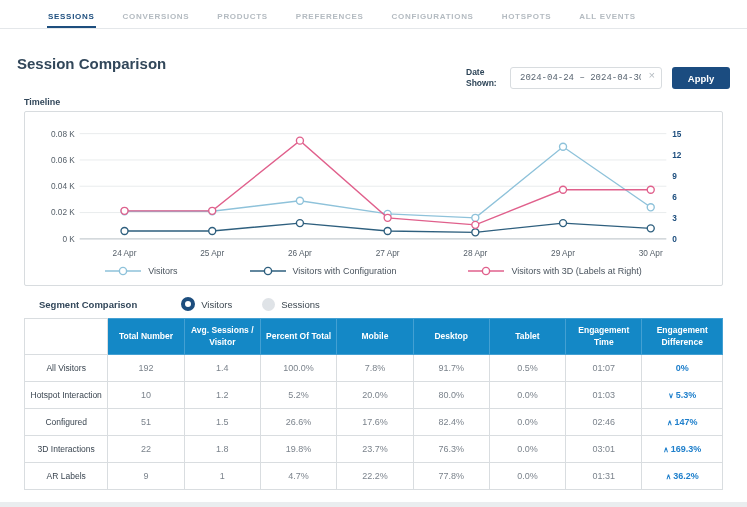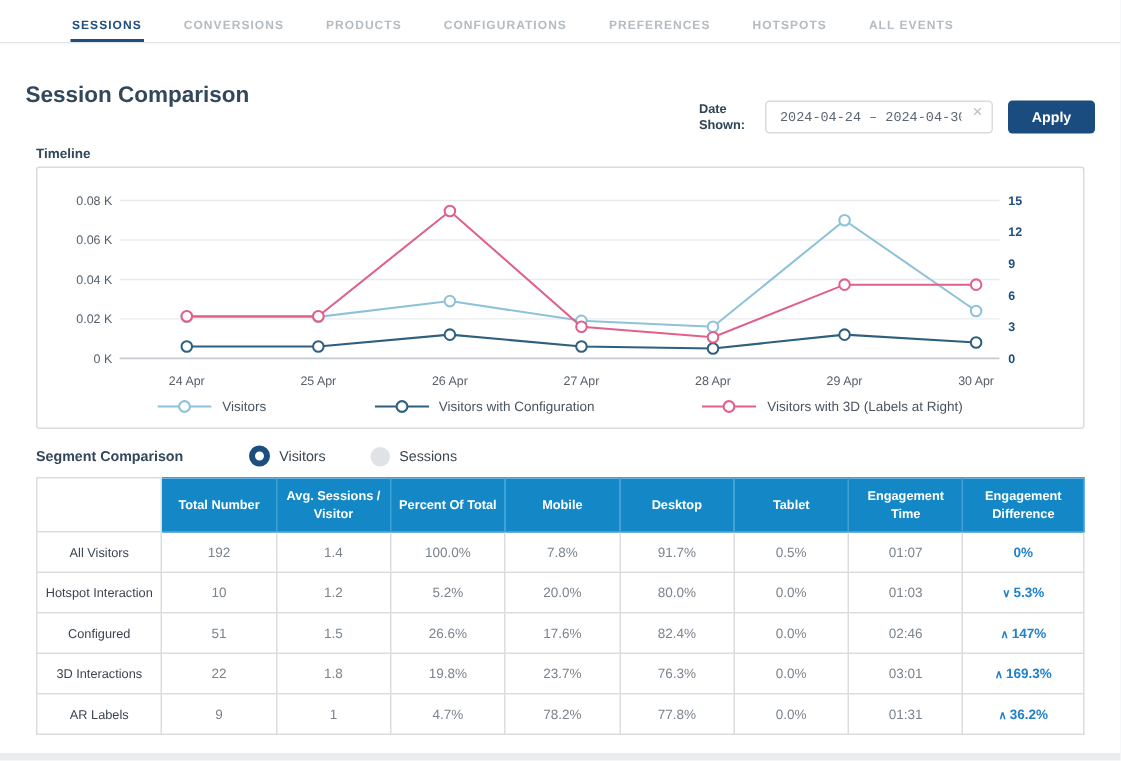--- a/index.html
+++ b/index.html
@@ -25,21 +25,21 @@
   .date-wrap input{width:152px;height:22px;border:1px solid #d8dcdf;border-radius:3px;font-size:9px;color:#5a6672;padding:0 20px 0 9px;font-family:inherit;background:#fff;}
   .clear{position:absolute;right:7px;top:4px;color:#b4bbc1;font-size:11px;line-height:1;cursor:pointer;}
   .apply{width:58px;height:22px;background:var(--apply);color:#fff;border:none;border-radius:3px;font-size:9.5px;font-weight:bold;cursor:pointer;font-family:inherit;}
 
   .section-label{font-size:9px;font-weight:bold;color:#32475a;margin:7px 7px 4px;}
   .chart-card{border:1px solid #d8dcdf;border-radius:2px;margin:0 7px;padding:8px 4px 2px;background:#fff;}
   #chart{display:block;width:100%;}
   .legend{display:flex;justify-content:center;gap:72px;padding:0 0 7px;}
   .legend-item{display:flex;align-items:center;gap:7px;font-size:9px;color:#4a545e;cursor:pointer;}
 
-  .segment-row{display:flex;align-items:center;margin:11px 7px 7px;gap:44px;}
+  .segment-row{display:flex;align-items:center;margin:11px 22px 7px;gap:44px;}
   .segment-label{font-size:9.5px;font-weight:bold;color:#32475a;}
   .radios{display:flex;gap:30px;}
   .radio{display:flex;align-items:center;gap:6px;cursor:pointer;font-size:9.5px;color:#3c4750;}
   .dot{width:14px;height:14px;border-radius:50%;background:#fff;border:4.5px solid var(--accent);flex:0 0 auto;}
   .dot.off{width:13px;height:13px;border:none;background:#dfe3e7;}
 
   table{width:calc(100% - 14px);margin:0 7px;border-collapse:collapse;table-layout:fixed;}
   th,td{border:1px solid #d9dde0;text-align:center;vertical-align:middle;}
   thead th{background:var(--header-blue);color:#fff;font-size:8.5px;font-weight:bold;padding:6px 5px;border-color:#43a0d3;line-height:1.35;}
   thead th.corner{background:#fff;border-color:#d9dde0;border-top-color:#d9dde0;}
@@ -52,22 +52,22 @@
   .caret{font-size:7.5px;margin-right:2px;}
 </style>
 </head>
 <body>
 
 <nav>
   <ul id="nav-tabs">
       <li class="tab active">SESSIONS</li>
       <li class="tab">CONVERSIONS</li>
       <li class="tab">PRODUCTS</li>
+      <li class="tab">PREFERENCES</li>
       <li class="tab">CONFIGURATIONS</li>
-      <li class="tab">PREFERENCES</li>
       <li class="tab">HOTSPOTS</li>
       <li class="tab">ALL EVENTS</li>
     </ul>
 </nav>
 
 <main>
   <div class="toolbar">
     <h1>Session Comparison</h1>
     <div class="date-controls">
       <span class="date-label">Date Shown:</span>
@@ -227,21 +227,21 @@
           <td>76.3%</td>
           <td>0.0%</td>
           <td>03:01</td>
           <td class="diff"><span class="caret">∧</span><span>169.3%</span></td>
         </tr>
         <tr>
           <th>AR Labels</th>
           <td>9</td>
           <td>1</td>
           <td>4.7%</td>
-          <td>78.2%</td>
+          <td>22.2%</td>
           <td>77.8%</td>
           <td>0.0%</td>
           <td>01:31</td>
           <td class="diff"><span class="caret">∧</span><span>36.2%</span></td>
         </tr>
       </tbody>
     </table>
 </main>
 
 </body></html>

